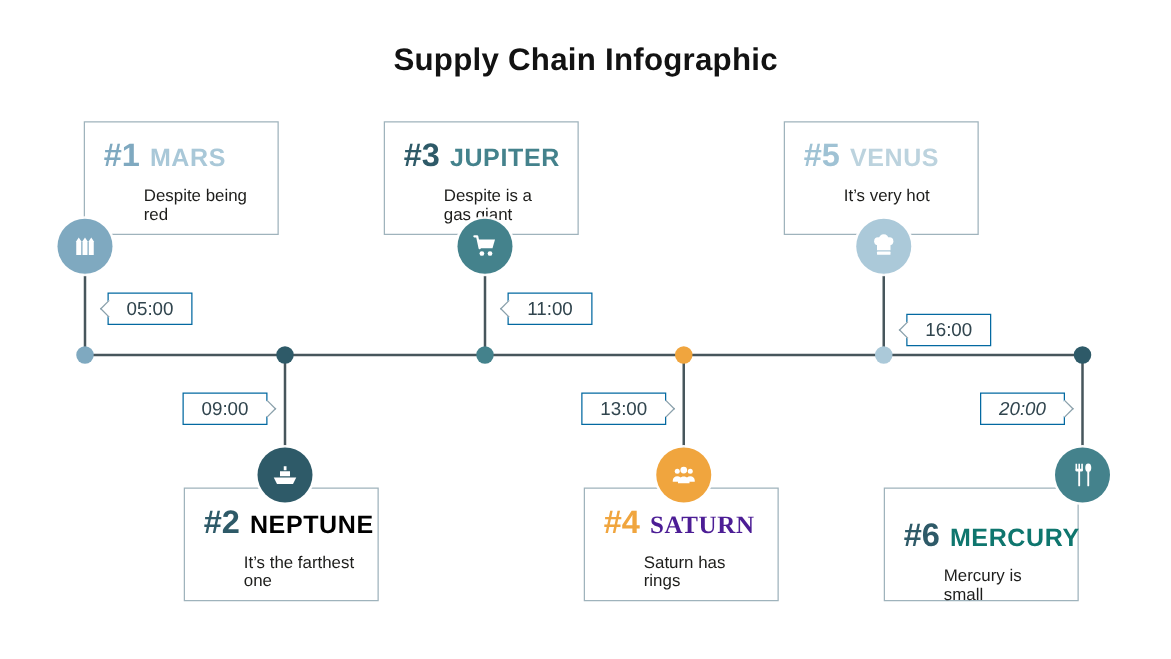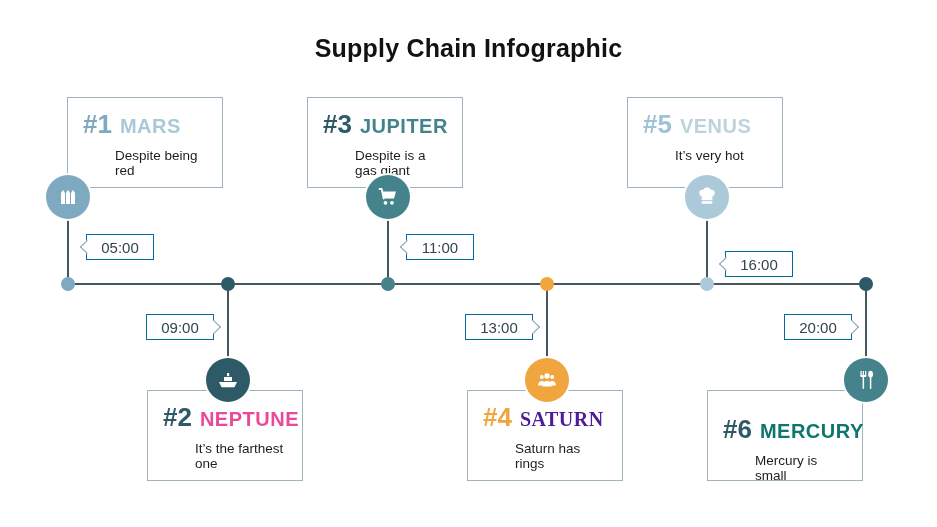--- a/index.html
+++ b/index.html
@@ -85,21 +85,21 @@
     right: -5.5px;
     transform: translateY(-50%) rotate(45deg);
     border-right: 1px solid #8aa0ab;
     border-top: 1px solid #8aa0ab;
   }
   .badge-1 { left: 86px;  top: 234px; }
   .badge-3 { left: 406px; top: 234px; text-align: center; }
   .badge-5 { left: 725px; top: 251px; }
   .badge-2 { left: 146px; top: 314px; }
   .badge-4 { left: 465px; top: 314px; }
-  .badge-6 { left: 784px; top: 314px; }
+  .badge-6 { left: 784px; top: 314px; font-style: italic; }
 
   .card {
     position: absolute;
     width: 156px; height: 91px;
     background: #ffffff;
     border: 1px solid #9fb3bc;
     box-sizing: border-box;
     padding: 13px 15px;
     z-index: 2;
   }
@@ -165,21 +165,21 @@
     <div class="card-heading">
       <span class="card-number" style="color: rgb(127, 169, 192);">#1</span>
       <span class="card-name" style="color: rgb(169, 200, 216);">MARS</span>
     </div>
     <div class="card-desc">Despite being red</div>
   </div>
 
   <div class="card card-2">
     <div class="card-heading">
       <span class="card-number" style="color: rgb(46, 90, 104);">#2</span>
-      <span class="card-name" style="color: #ec4899;">NEPTUNE</span>
+      <span class="card-name" style="color: #000000;">NEPTUNE</span>
     </div>
     <div class="card-desc">It’s the farthest one</div>
   </div>
 
   <div class="card card-3">
     <div class="card-heading">
       <span class="card-number" style="color: rgb(46, 90, 104);">#3</span>
       <span class="card-name" style="color: rgb(68, 130, 140);">JUPITER</span>
     </div>
     <div class="card-desc">Despite is a gas giant</div>

